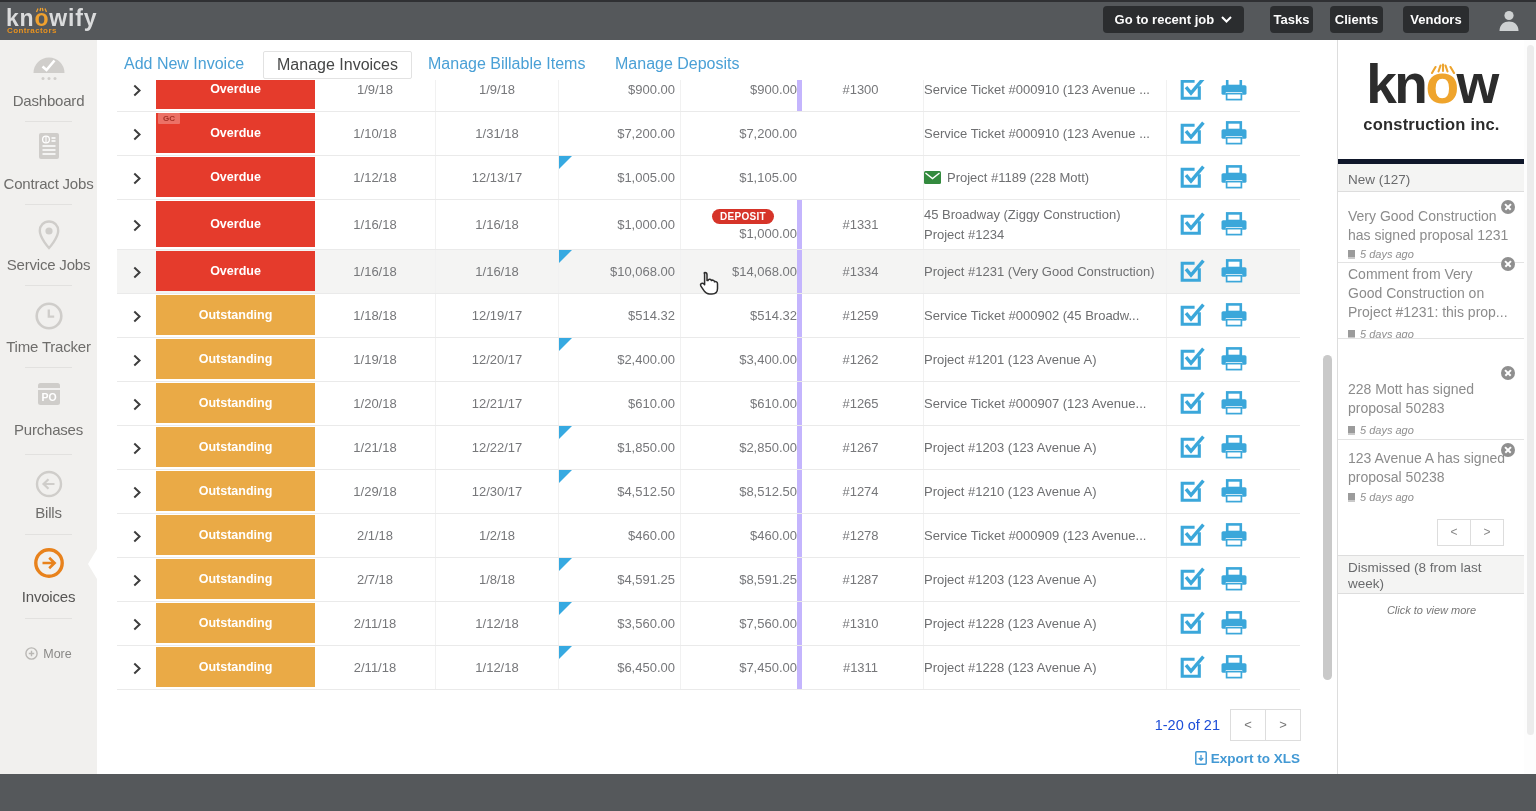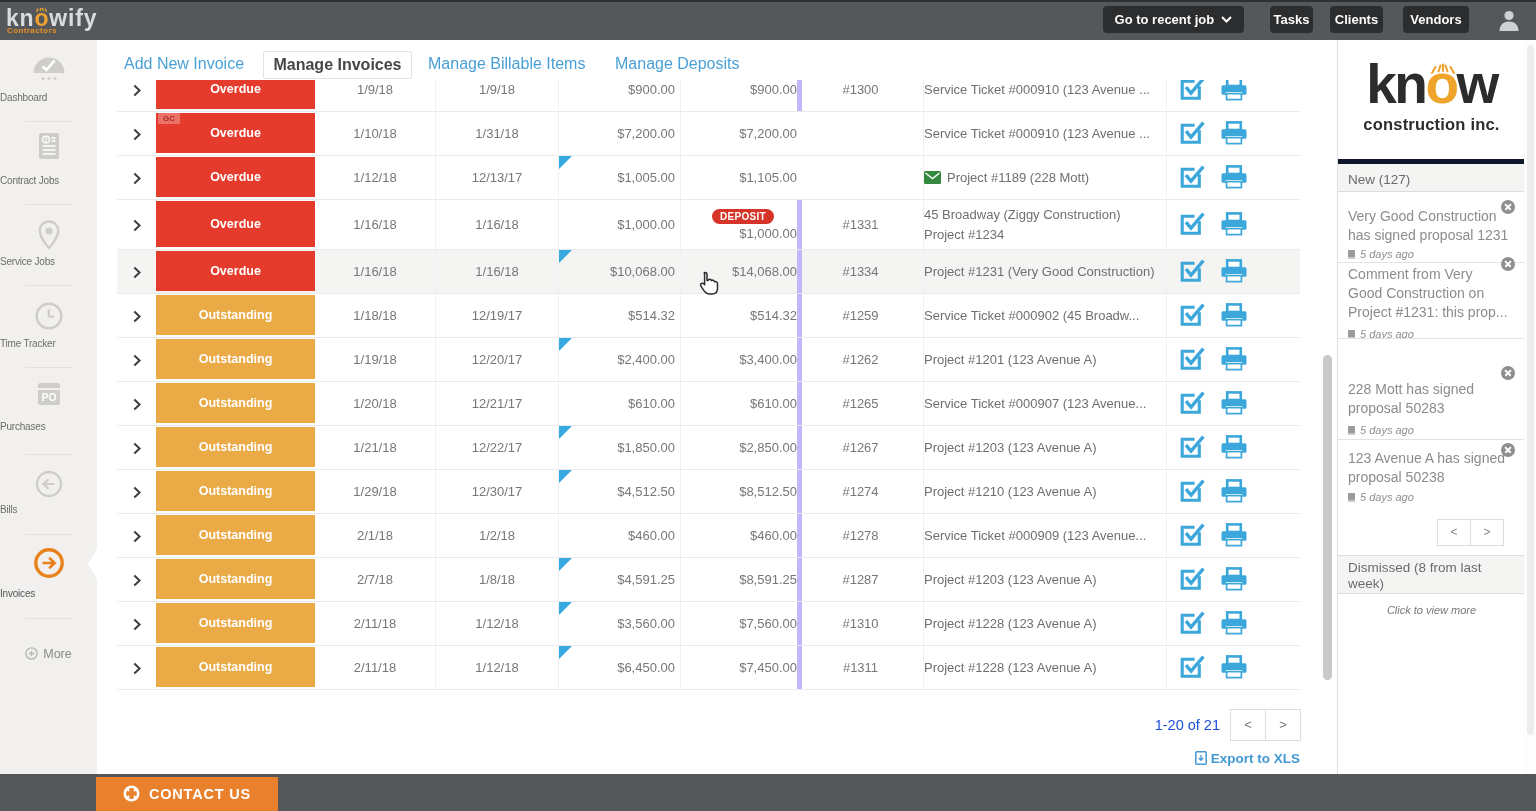--- a/index.html
+++ b/index.html
@@ -7,28 +7,28 @@
 #header{position:absolute;left:0;top:0;width:1536px;height:40px;background:#55585b}
 #logo{position:absolute;left:6px;top:3px;height:31px;line-height:31px;font-size:23px;font-weight:bold;color:#dadbdc;letter-spacing:0.8px}
 #logo .o{color:#f0a12e;position:relative}
 #logo .o svg{position:absolute;left:0px;top:-4px}
 #logosub{position:absolute;left:7px;top:26px;font-size:8px;font-weight:bold;color:#e8921f;letter-spacing:0.4px}
 .hbtn{position:absolute;top:6px;height:27px;background:#2b2d2f;border-radius:4px;color:#fcfcfc;font-size:13px;font-weight:bold;text-align:center;line-height:27px}
 #person{position:absolute;left:1496px;top:8px}
 
 #sidebar{position:absolute;left:0;top:40px;width:97px;height:734px;background:#f1f0ee}
 .sicon{position:absolute;left:0;width:97px;text-align:center}
-.slab{position:absolute;left:0;width:97px;font-size:10px;color:#6e6d6b;letter-spacing:-0.2px}
+.slab{position:absolute;left:0;width:97px;text-align:center;font-size:15px;color:#6e6d6b;letter-spacing:-0.2px}
 .ssep{position:absolute;left:25px;width:47px;border-top:1px solid #e2e1df}
 .smore{position:absolute;left:0;top:607px;width:97px;text-align:center;font-size:12.5px;color:#8a8987}
 .notch{position:absolute;left:88px;top:509px;width:0;height:0;border-top:15px solid transparent;border-bottom:15px solid transparent;border-right:9px solid #fff}
 
 #main{position:absolute;left:97px;top:40px;width:1240px;height:734px;background:#fff}
 .tab{position:absolute;top:9px;height:30px;line-height:30px;font-size:16px;color:#4aa0d6}
-#tabbox{position:absolute;left:166px;top:11px;width:149px;height:28px;border:1px solid #e2e2e2;border-radius:2px;text-align:center;line-height:26px;font-size:16px;font-weight:bold;color:#454646}
+#tabbox{position:absolute;left:166px;top:11px;width:149px;height:28px;border:1px solid #e2e2e2;border-radius:2px;text-align:center;line-height:26px;font-size:16px;font-weight:normal;color:#454646}
 
 #tblwrap{position:absolute;left:20px;top:40px;width:1183px;height:650px;overflow:hidden}
 #tbl{position:relative;top:-12px;width:1183px}
 .row{position:relative;border-bottom:1px solid #eaeaea}
 .row.shaded{background:#f4f4f3}
 .c{position:absolute;top:0;height:100%;color:#76777a;font-size:13px}
 .chev{left:0;width:39px;text-align:center}
 .st{position:absolute;left:39px;width:159px;top:1px;bottom:2px;color:#fff;font-size:12.5px;font-weight:bold;text-align:center;display:flex;align-items:center;justify-content:center}
 .red{background:#e53b2c}
 .org{background:#eaaa46}
@@ -523,20 +523,15 @@
 <div class="npag"><div class="npbtn">&lt;</div><div class="npbtn">&gt;</div></div>
 <div class="dishead">Dismissed (8 from last<br>week)</div>
 <div class="viewmore">Click to view more</div>
 
 </div>
 <div id="rstrip"></div>
     <div id="rscroll"></div>
 <div id="footer">
   
 </div>
-<div id="contact"><svg width="17" height="17" viewBox="0 0 17 17" style="vertical-align:-3px;margin-right:9px">
-        <circle cx="8.5" cy="8.5" r="6.7" fill="none" stroke="#fff" stroke-width="2.6"></circle>
-        <path d="M4 4 L13 13 M13 4 L4 13" stroke="#fff" stroke-width="2"></path>
-        <circle cx="8.5" cy="8.5" r="3.4" fill="#e8802c"></circle>
-      </svg>CONTACT US</div>
 <div id="cursor"><svg width="26" height="28" viewBox="0 0 26 28">
         <path d="M9 3.5 C10.4 3.5 11 4.4 11 5.8 L11 11.5 L12 11.5 C12.2 10.7 13 10.2 13.9 10.3 C14.7 10.4 15.2 10.9 15.4 11.6 C16 11.1 16.8 11 17.5 11.4 C18.1 11.7 18.4 12.2 18.5 12.8 C19.1 12.4 19.9 12.4 20.5 12.8 C21.2 13.2 21.5 13.9 21.5 14.8 L21.5 19.5 C21.5 22.8 19.3 25 16 25 L13.5 25 C11.2 25 9.6 24.1 8.3 22.2 L4.9 17.2 C4.3 16.3 4.4 15.3 5.1 14.6 C5.9 13.9 7 14 7.7 14.8 L8.6 15.8 L8.6 5.8 C8.6 4.4 7.6 3.5 9 3.5 Z" fill="#fff" stroke="#2d2d2d" stroke-width="1.5" stroke-linejoin="round" transform="translate(-1,-1)"></path>
       </svg></div>
 </div>
 </body></html>

